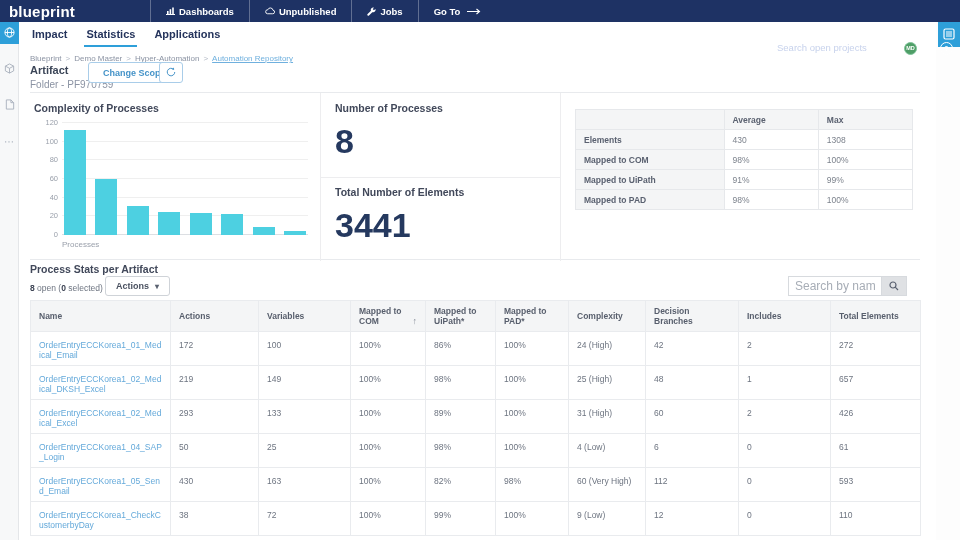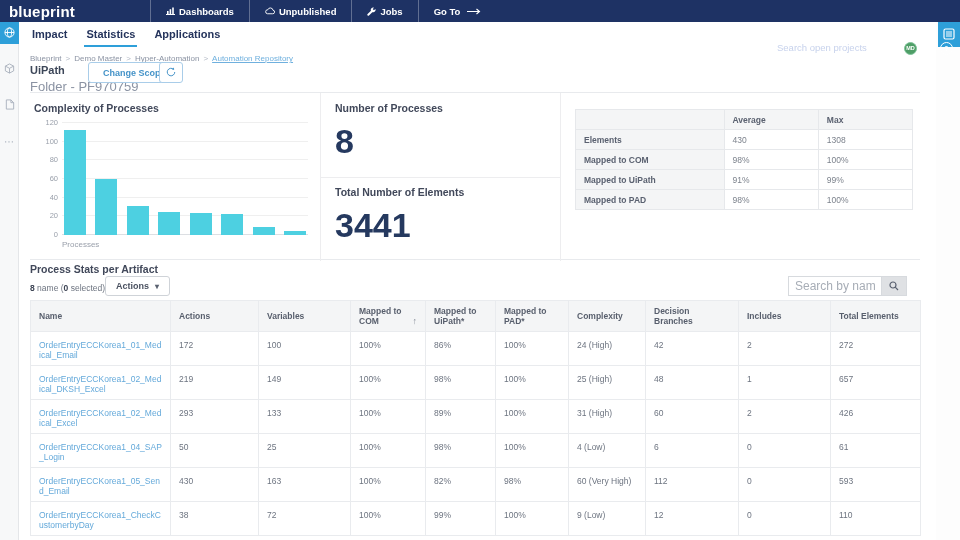--- a/index.html
+++ b/index.html
@@ -48,21 +48,21 @@
   .tab { font-size:11px; font-weight:bold; color:#25345c; padding:3px 2px 5px; cursor:pointer;
     border-bottom:2px solid transparent; }
   .tab.active { border-bottom:2px solid #2e9fd9; }
 
   .breadcrumb { position:absolute; left:11px; top:32px; font-size:8px; color:#8b93a3; display:flex; gap:4px; }
   .breadcrumb .sep { color:#b2b8c4; }
   .breadcrumb .crumb { cursor:pointer; }
   .breadcrumb .crumb.last { color:#6fb0de;text-decoration:underline; }
 
   .scope-title { position:absolute; left:11px; top:42px; font-size:11px; font-weight:bold; color:#3c4658; }
-  .scope-sub { position:absolute; left:11px; top:57px; font-size:13px; color:#8b93a3; }
+  .scope-sub { position:absolute; left:11px; top:57px; font-size:10px; color:#8b93a3; }
   .btn-change-scope { position:absolute; left:69px; top:40px; height:21px; padding:0 14px;
     border:1px solid #a9cde9; border-radius:3px; background:#fff; color:#4593c8;
     font-size:9px; font-weight:bold; font-family:inherit; cursor:pointer; }
   .btn-refresh { position:absolute; left:140px; top:40px; width:24px; height:21px;
     border:1px solid #a9cde9; border-radius:3px; background:#fff; color:#4593c8;
     display:flex; align-items:center; justify-content:center; cursor:pointer; }
 
   
   .panels { position:absolute; left:11px; top:70px; width:890px; height:168px;
     border-top:1px solid #e8eaed; border-bottom:1px solid #e8eaed; }
@@ -247,21 +247,21 @@
   <div class="breadcrumb">
     <span class="crumb">Blueprint</span>
     <span class="sep">&gt;</span>
     <span class="crumb">Demo Master</span>
     <span class="sep">&gt;</span>
     <span class="crumb">Hyper-Automation</span>
     <span class="sep">&gt;</span>
     <span class="crumb last">Automation Repository</span>
   </div>
 
-  <div class="scope-title">UiPath</div>
+  <div class="scope-title">Artifact</div>
   <div class="scope-sub">Folder - PF970759</div>
   <button class="btn-change-scope">Change Scope</button>
   <button class="btn-refresh">
     <span>
       <svg width="10" height="10" viewBox="0 0 12 12">
           <path d="M10.5 6a4.5 4.5 0 1 1-1.4-3.2" fill="none" stroke="#4593c8" stroke-width="1.2"></path>
           <path d="M9.5 0.5l.3 2.8-2.8-.4z" fill="#4593c8"></path>
         </svg>
     </span>
   </button>
@@ -340,21 +340,21 @@
               <td>100%</td>
             </tr>
           </tbody>
       </table>
     </div>
 
   </div>
 
   <div class="artifact-title">Process Stats per Artifact</div>
   <div class="artifact-summary">
-    <b>8</b><span> name (</span><b>0</b><span> selected)</span>
+    <b>8</b><span> open (</span><b>0</b><span> selected)</span>
   </div>
   <button class="btn-actions">
     <span>Actions</span>
     <span style="font-size:8px;color:#5a6170;">▾</span>
   </button>
   <div class="search-wrap">
     <input class="search-input" placeholder="Search by name" style="">
     <div class="search-btn">
       <span>
         <svg width="10" height="10" viewBox="0 0 10 10">

